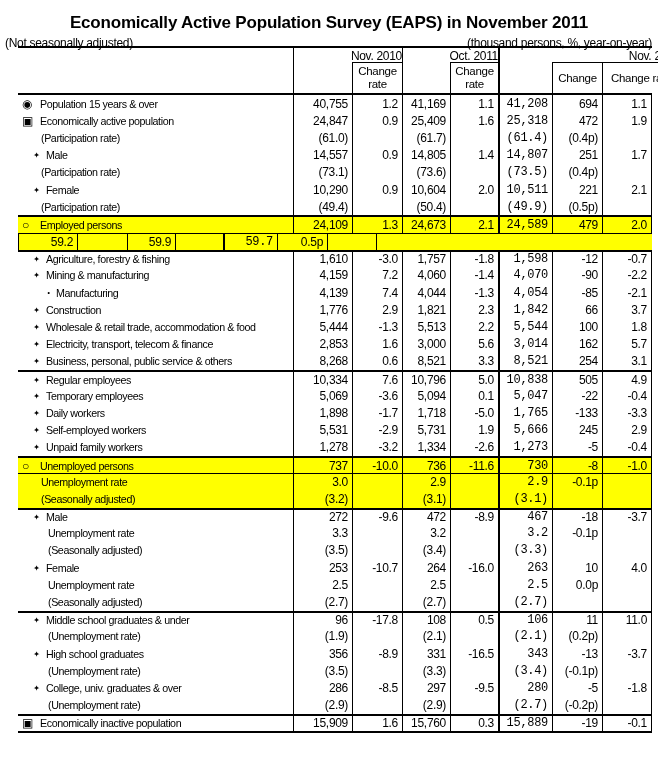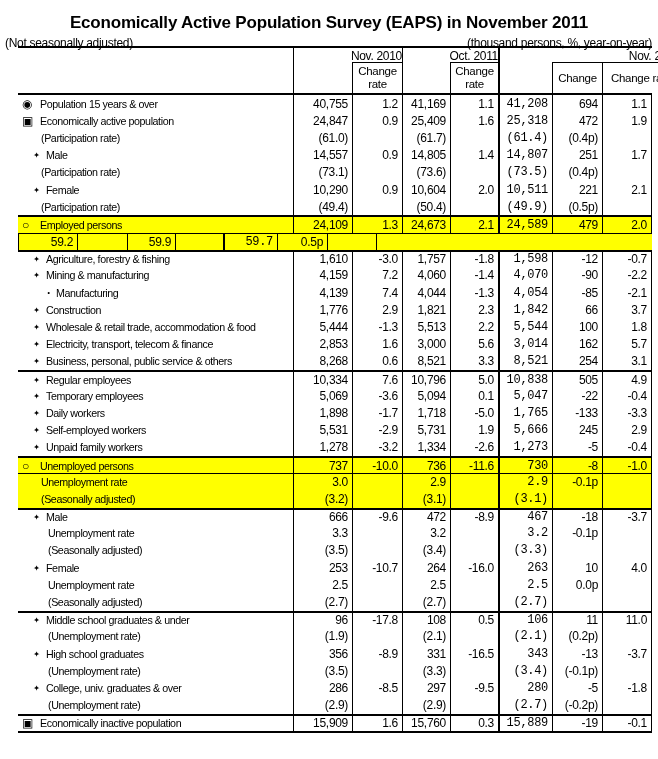--- a/index.html
+++ b/index.html
@@ -410,21 +410,21 @@
         <div class="cell v c4"></div>
         <div class="cell v c5">(3.1)</div>
         <div class="cell v c6"></div>
         <div class="cell v c7"></div>
       </div>
       <div class="row ind-b1 bt-thick">
         <div class="cell c-label">
           <span class="bullet">✦</span>
           <span class="lbl">Male</span>
         </div>
-        <div class="cell v c1">666</div>
+        <div class="cell v c1">272</div>
         <div class="cell v c2">-9.6</div>
         <div class="cell v c3">472</div>
         <div class="cell v c4">-8.9</div>
         <div class="cell v c5">467</div>
         <div class="cell v c6">-18</div>
         <div class="cell v c7">-3.7</div>
       </div>
       <div class="row ind-s1">
         <div class="cell c-label">
           <span class="bullet"></span>

